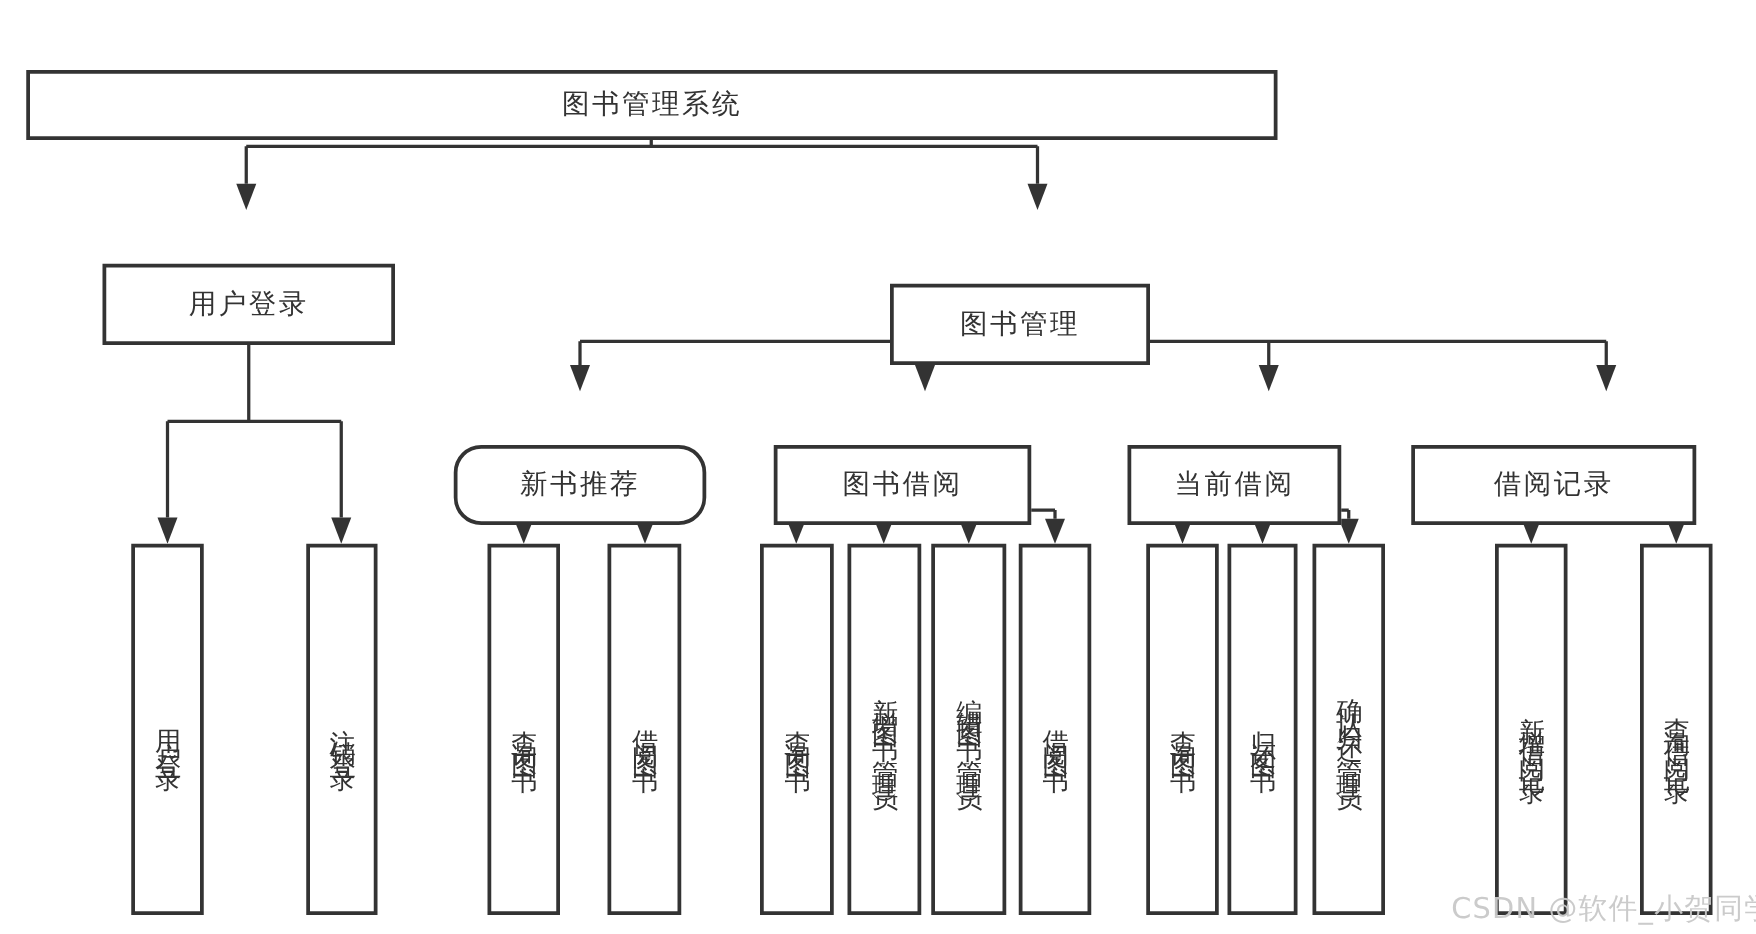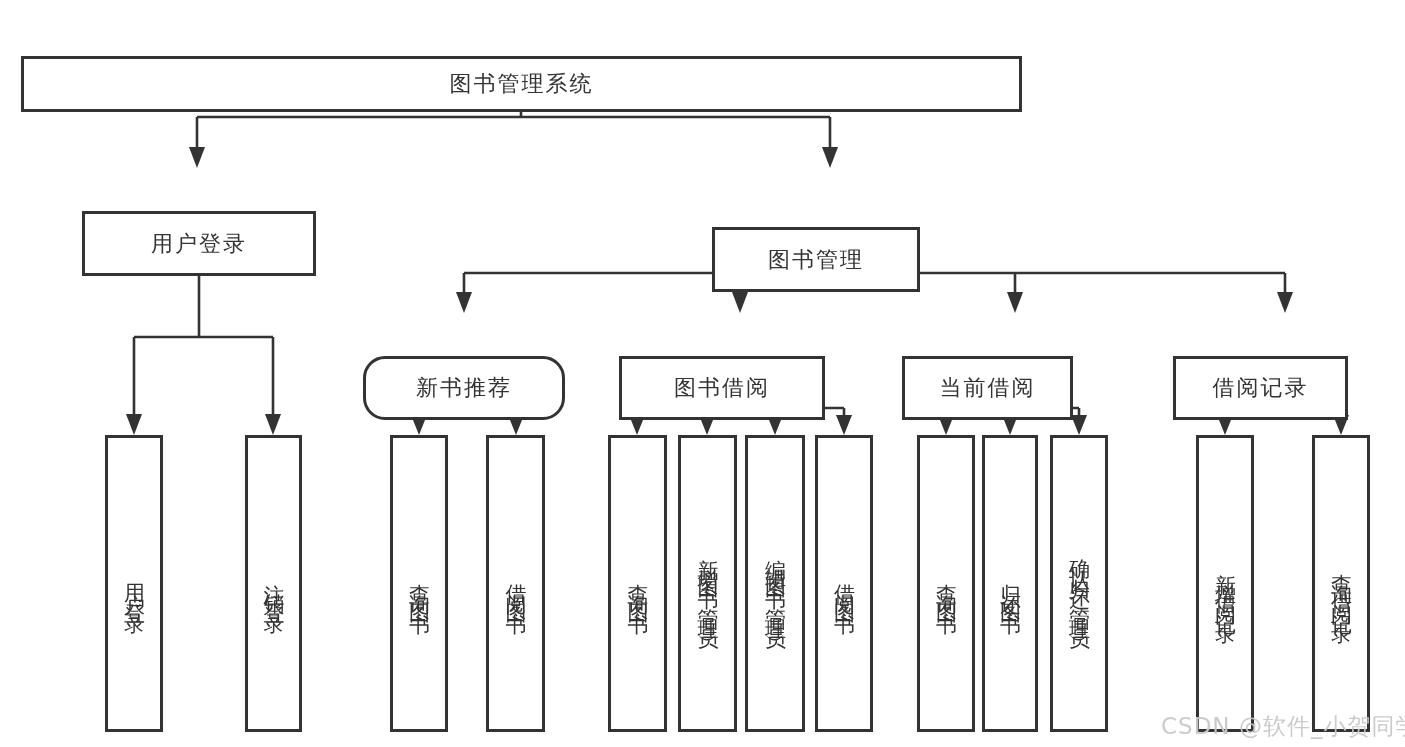--- a/index.html
+++ b/index.html
@@ -127,21 +127,21 @@
   </svg>
 
   <div class="node hbox" style="left:21px; top:13px; width:1001px; height:56px;">图书管理系统</div>
 
   <div class="node hbox" style="left:82px; top:168px; width:234px; height:65px;">用户登录</div>
   <div class="node hbox" style="left:712px; top:184px; width:208px; height:65px;text-align:center;">图书管理</div>
 
   <div class="node hbox" style="left:363px; top:313px; width:202px; height:64px;border-radius:22px;">新书推荐</div>
   <div class="node hbox" style="left:619px; top:313px; width:206px; height:64px;">图书借阅</div>
   <div class="node hbox" style="left:902px; top:313px; width:171px; height:64px;">当前借阅</div>
-  <div class="node hbox" style="left:1173px; top:313px; width:175px; height:64px;">借阅记录</div>
+  <div class="node hbox" style="left:1129px; top:313px; width:228px; height:64px;">借阅记录</div>
 
   <div class="node vbox" style="left:105px; top:435px; width:58px; height:297px;">用户登录</div>
   <div class="node vbox" style="left:245px; top:435px; width:57px; height:297px;">注销登录</div>
 
   <div class="node vbox" style="left:390px; top:435px; width:58px; height:297px;">查询图书</div>
   <div class="node vbox" style="left:486px; top:435px; width:59px; height:297px;">借阅图书</div>
 
   <div class="node vbox" style="left:608px; top:435px; width:59px; height:297px;">查询图书</div>
   <div class="node vbox" style="left:678px; top:435px; width:59px; height:297px;">新增图书（管理员）</div>
   <div class="node vbox" style="left:745px; top:435px; width:60px; height:297px;">编辑图书（管理员）</div>

